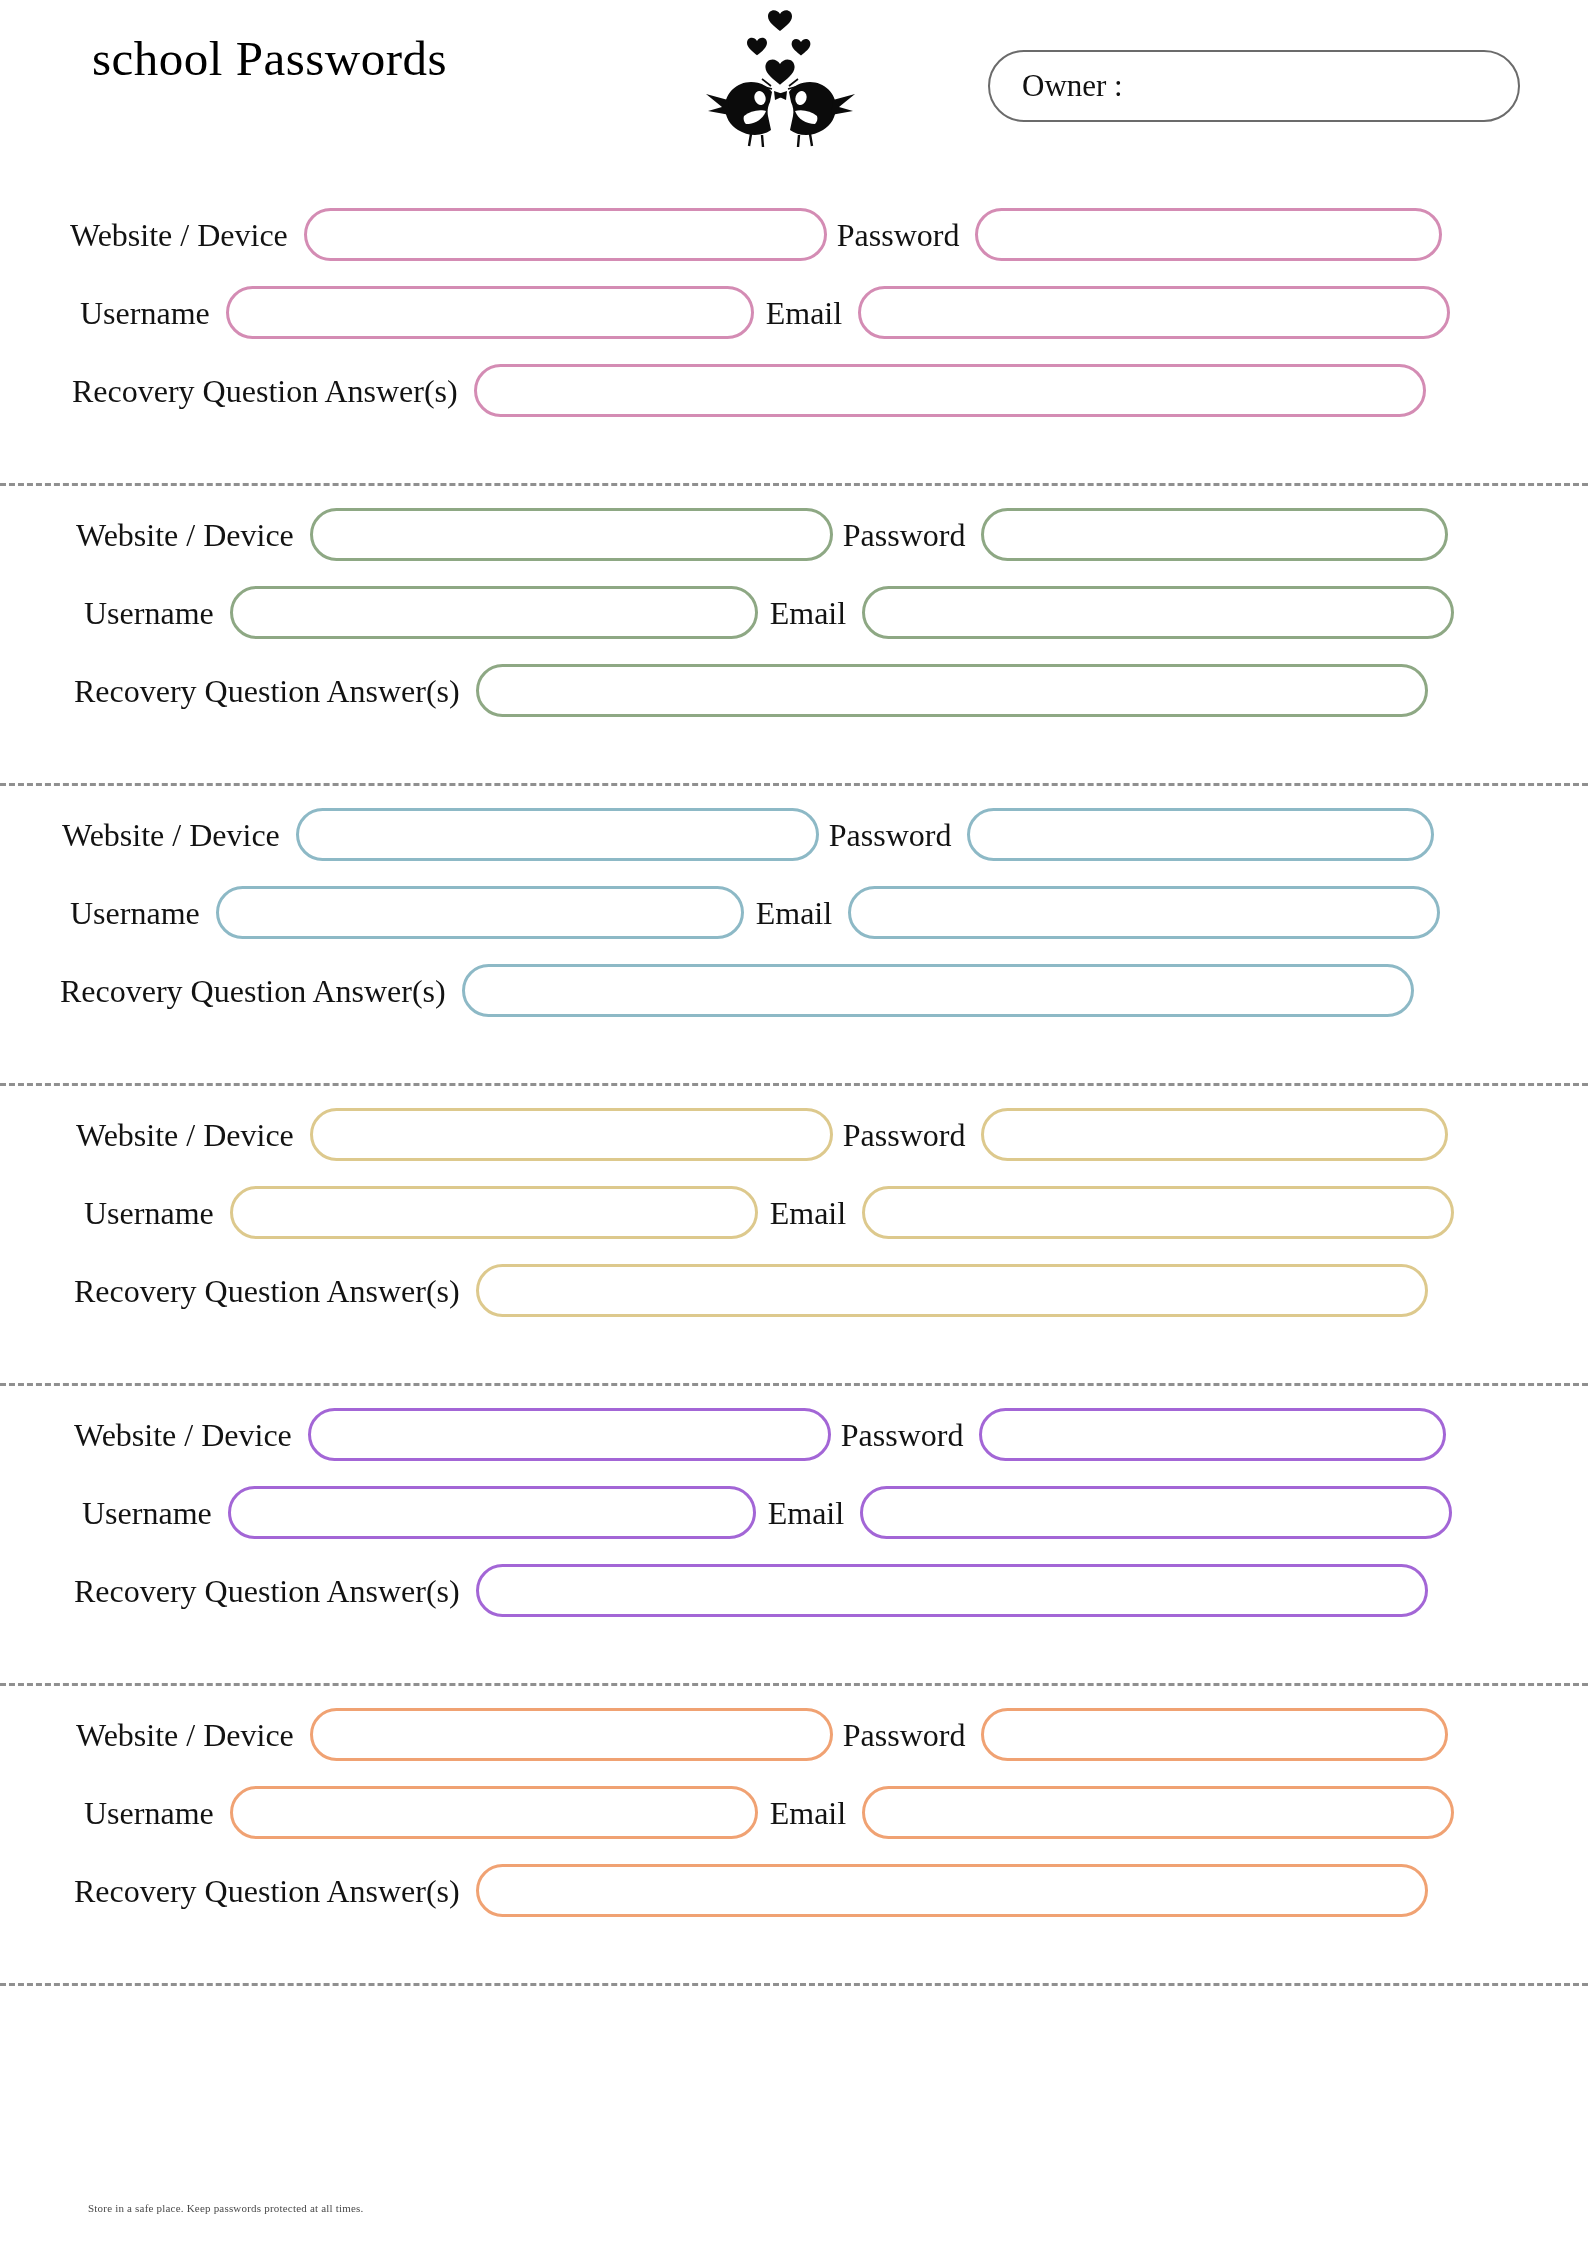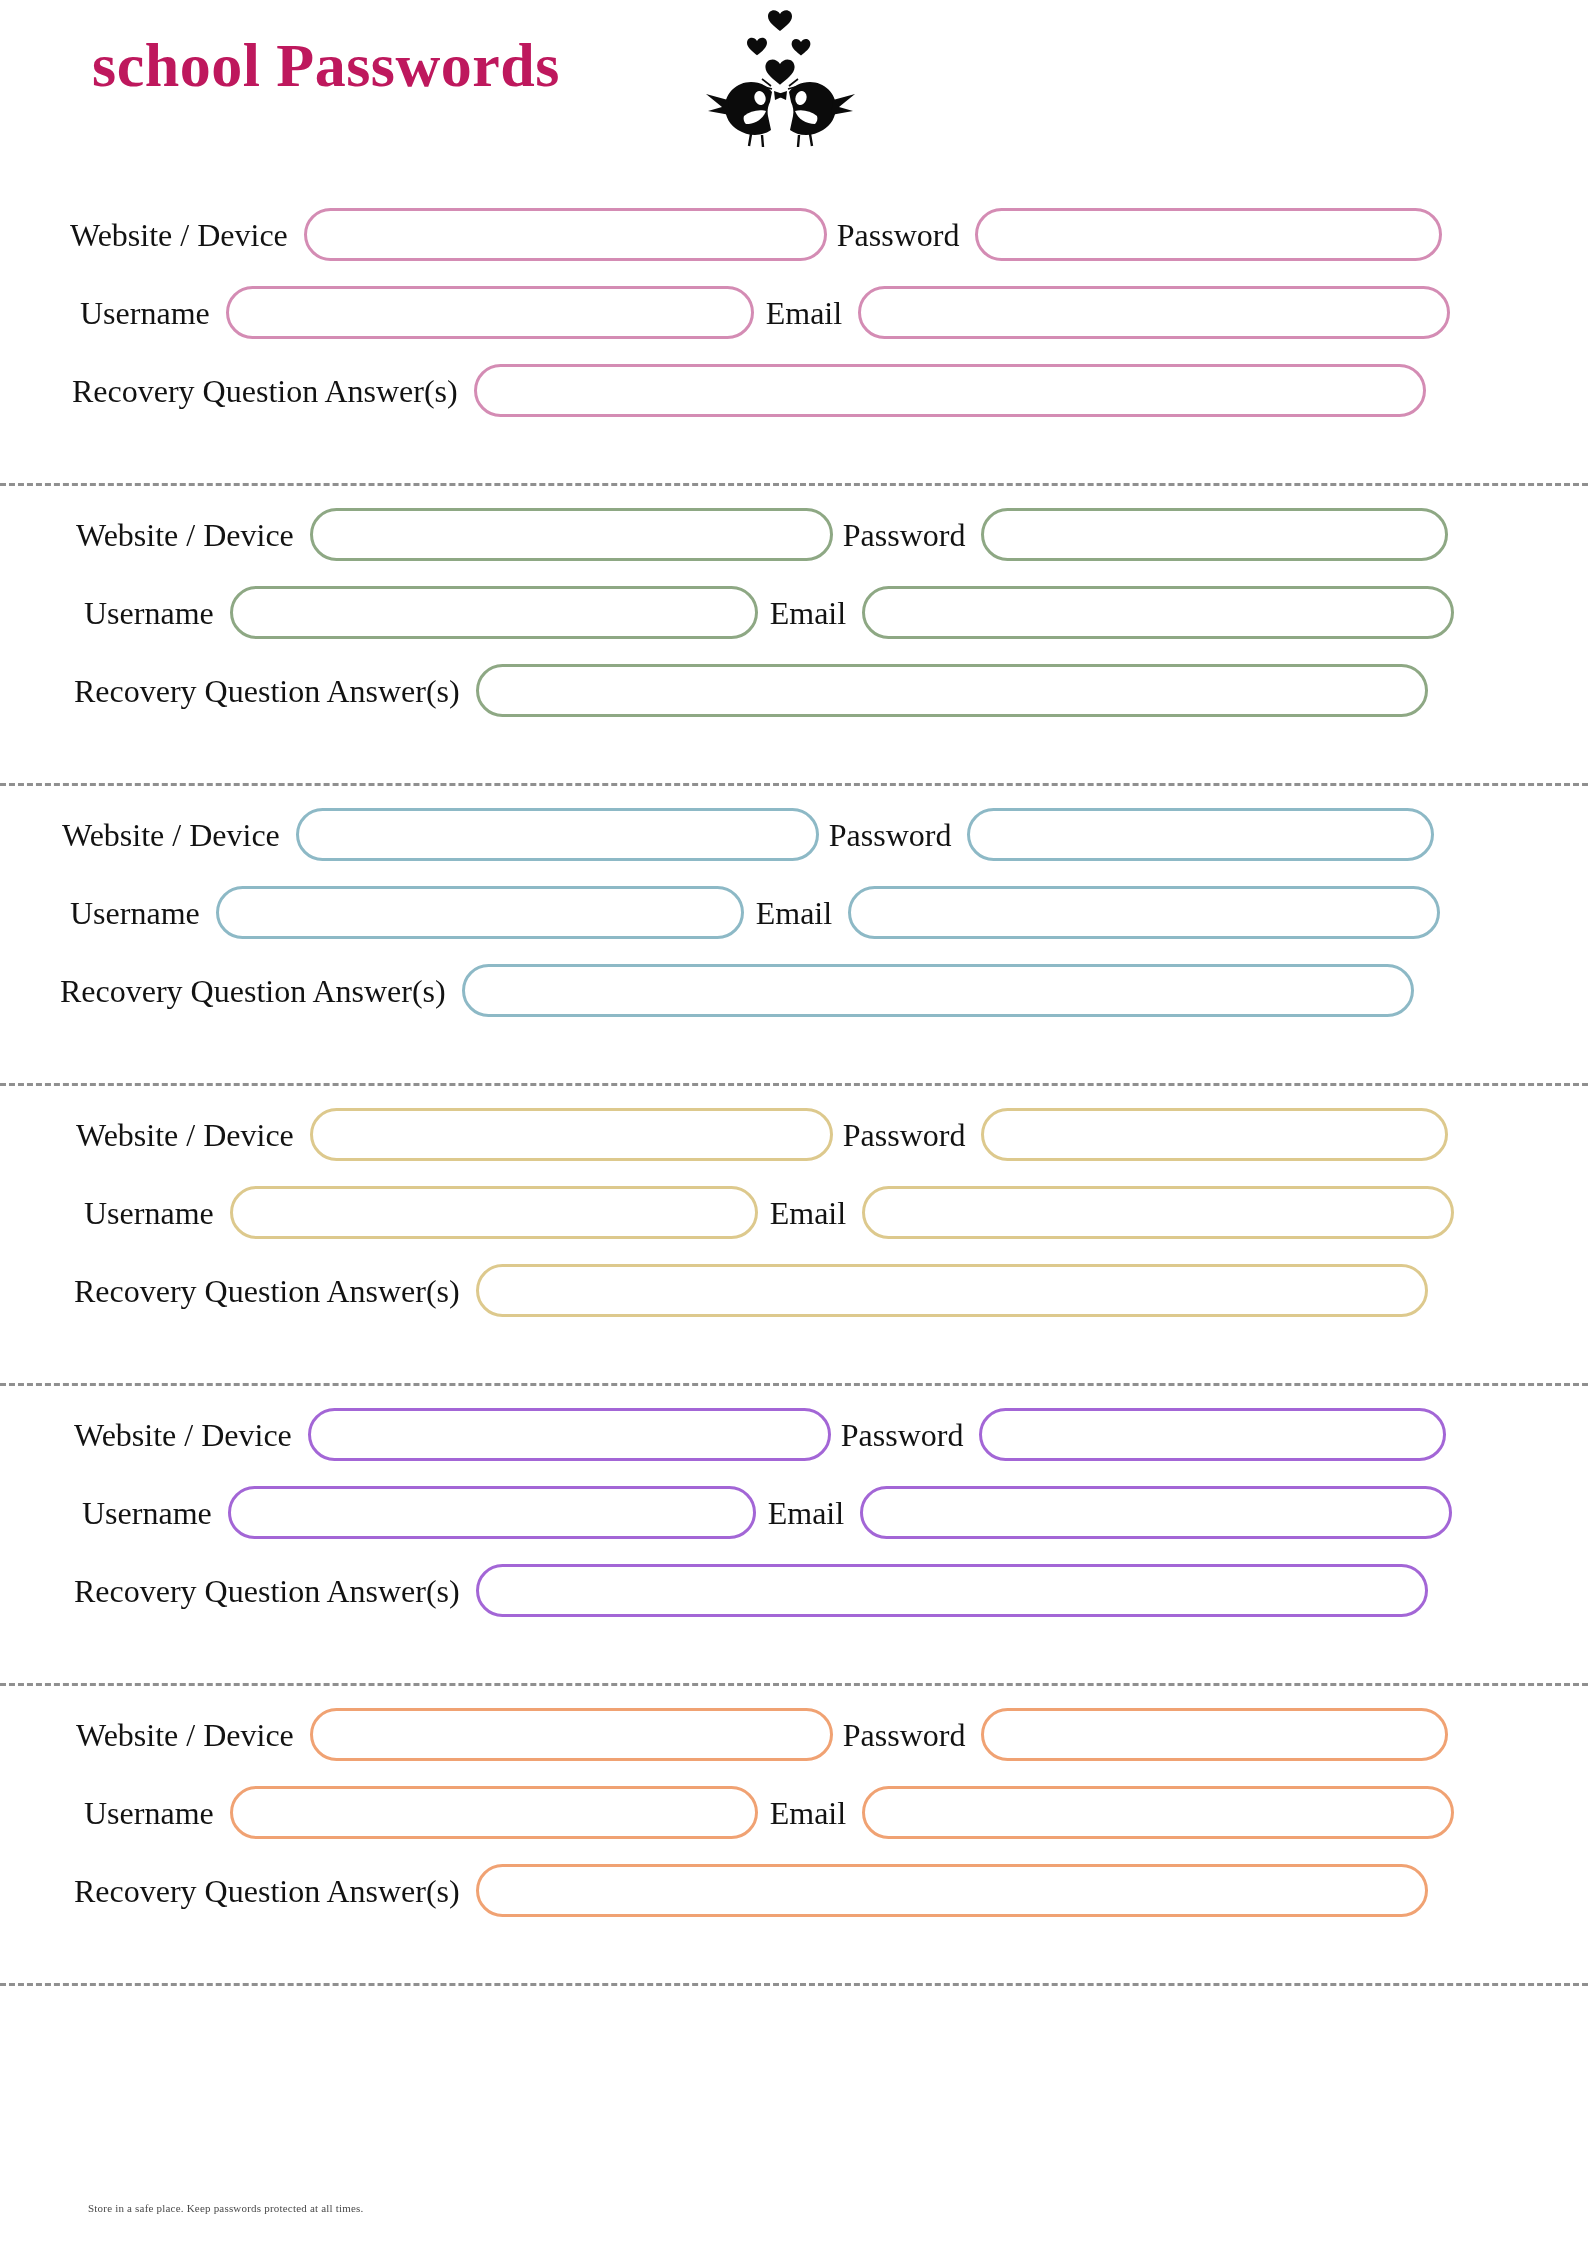--- a/index.html
+++ b/index.html
@@ -21,25 +21,25 @@
   .header {
     position: relative;
     height: 186px;
     width: 100%;
   }
 
   .title {
     position: absolute;
     left: 92px;
     top: 30px;
-    font-size: 62px;
+    font-size: 49px;
     letter-spacing: 0.5px;
-    font-weight: 700;
-    white-space: nowrap;
-    color: #be185d;
+    font-weight: 400;
+    white-space: nowrap;
+    color: #000000;
   }
 
   .birds-icon {
     position: absolute;
     left: 688px;
     top: 8px;
     width: 185px;
     height: 140px;
   }
 
@@ -182,20 +182,23 @@
       <path d="M129 108 c-6 -5 -15 -7 -22 -5 c3 8 11 13 20 13 c2 -2 3 -5 2 -8 z" fill="#ffffff"></path>
 
       <path d="M99 83 l-12 4 l11 5 z" fill="#0b0b0b"></path>
 
       <path d="M122 126 l2 12 M111 127 l-1 12" stroke="#0b0b0b" stroke-width="2.4" fill="none"></path>
 
       <path d="M83 78 l-9 -7 M84 81 l-11 -3 M101 78 l9 -7 M100 81 l11 -3" stroke="#0b0b0b" stroke-width="1.6" fill="none"></path>
     </svg>
   </div>
 
+  <div class="owner-box">
+    <span class="owner-label">Owner :</span>
+  </div>
 </div>
 
 <div class="sections" id="sections">
     <div class="section">
       <div class="section-rows">
         <div class="row row-1">
           <span style="width: 26px; flex: 0 0 auto;"></span>
           <span class="field-label">Website / Device</span>
           <span style="width: 16px; flex: 0 0 auto;"></span>
           <div class="field-box box-website" style="border-color: rgb(212, 140, 180);"></div>

